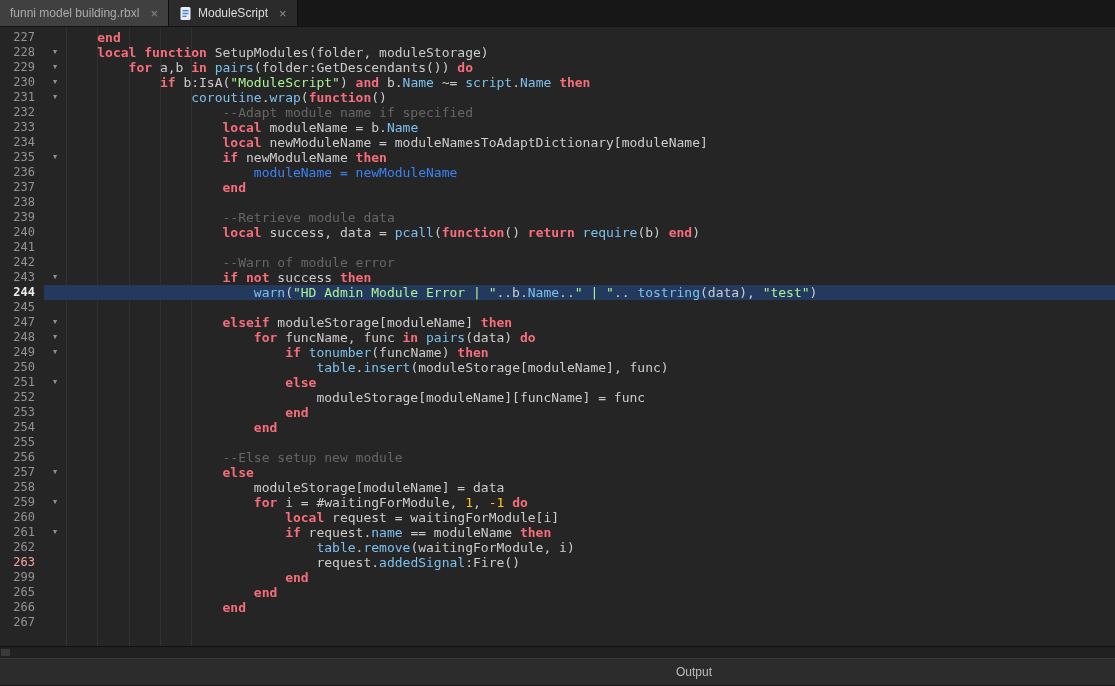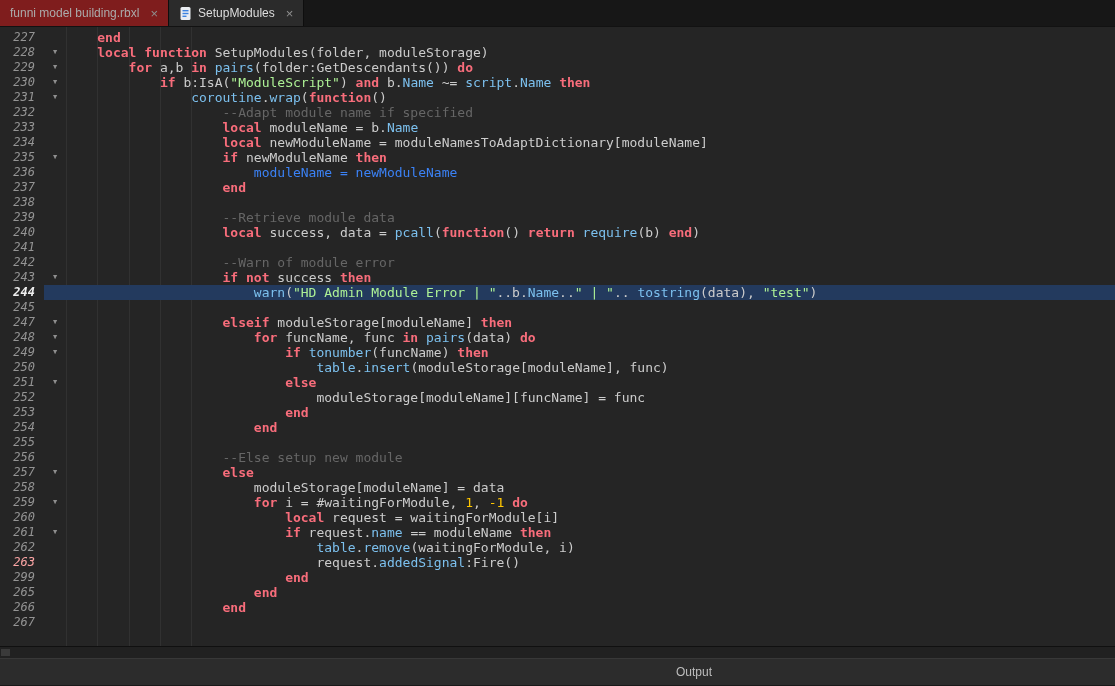--- a/index.html
+++ b/index.html
@@ -14,21 +14,21 @@
   
   .tabbar {
     flex: 0 0 27px; height: 27px;
     background: #171717;
     display: flex; align-items: stretch;
     border-bottom: 1px solid #121212;
   }
   .tab {
     display: flex; align-items: center; gap: 6px;
     padding: 0 10px;
-    background: #7f1d1d;
+    background: #404040;
     border-right: 1px solid #0e0e0e;
     font-size: 12px; color: #ABABAB;
     white-space: nowrap; cursor: default;
   }
   .tab.active { background: #2B2B2B; color: #DEDEDE; }
   .tab .close { color: #8f8f8f; font-size: 13px; margin-left: 5px; line-height: 1; }
   .tab .scripticon { display: inline-flex; align-items: center; }
 
   
   .editor {
@@ -36,21 +36,20 @@
     font-family: "DejaVu Sans Mono", monospace;
     font-size: 13px;
   }
   .guides { position: absolute; left: 0; top: 0; bottom: 0; right: 0; }
   .guide { position: absolute; top: 0; bottom: 0; width: 1px; background: #313131; }
   .rows { position: relative; padding-top: 3px; }
   .row { display: flex; height: 15px; line-height: 15px; white-space: pre; }
   .ln {
     flex: 0 0 44px; text-align: right; padding-right: 9px;
     font-size: 12px;
-    font-style: italic;
   }
   .fold { flex: 0 0 22px; text-align: center; color: #8E8E8E; font-size: 7px; line-height: 15px; }
   .content { flex: 1 1 auto; }
 
   
   .hscroll {
     flex: 0 0 13px;
     background: #212121;
     border-top: 1px solid #101010;
     border-bottom: 1px solid #383838;
@@ -82,21 +81,21 @@
     </div>
     <div class="tab active">
       <span class="scripticon">
         <svg width="13" height="15" viewBox="0 0 13 15">
           <rect x="1.5" y="1" width="10" height="13" rx="1.5" fill="#E9EDF2"></rect>
           <rect x="3.5" y="4" width="6" height="1.4" fill="#3B82E0"></rect>
           <rect x="3.5" y="6.8" width="6" height="1.4" fill="#3B82E0"></rect>
           <rect x="3.5" y="9.6" width="4" height="1.4" fill="#3B82E0"></rect>
         </svg>
       </span>
-      <span>SetupModules</span>
+      <span>ModuleScript</span>
       <span class="close">×</span>
     </div>
   </div>
 
   <div class="editor" style="background: rgb(37, 37, 37);">
     <div class="guides">
         <div class="guide" style="left: calc(0ch + 66px);"></div>
         <div class="guide" style="left: calc(4ch + 66px);"></div>
         <div class="guide" style="left: calc(8ch + 66px);"></div>
         <div class="guide" style="left: calc(12ch + 66px);"></div>

